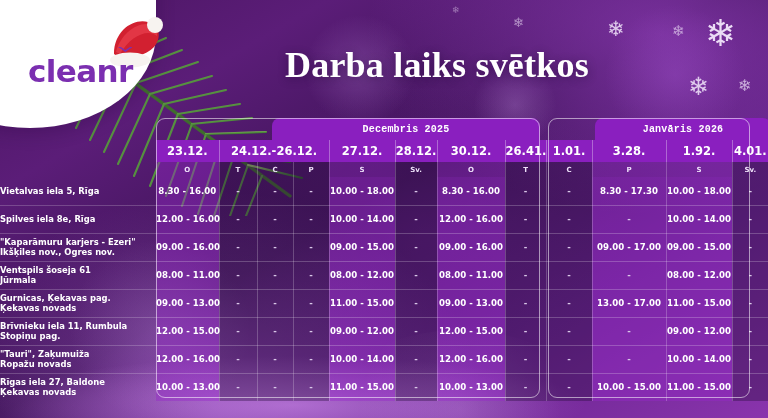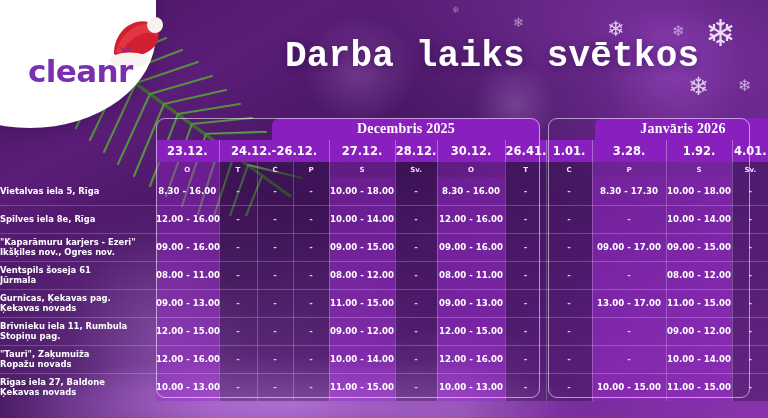--- a/index.html
+++ b/index.html
@@ -61,22 +61,22 @@
     background: #7b2fb0;
   }
 
   
   .pine { position: absolute; pointer-events: none; }
   .santa-hat { position: absolute; left: 104px; top: 14px; z-index: 5; }
 
   
   .title {
     position: absolute;
-    left: 285px; top: 36px;
-    font-family: Liberation Mono, monospace;
+    left: 285px; top: 44px;
+    font-family: Liberation Serif, serif;
     font-size: 36px; font-weight: 700;
     letter-spacing: 0.2px;
     color: #ffffff;
     text-shadow: 0 2px 10px rgba(30,0,50,0.45);
     white-space: nowrap;
     z-index: 4;
   }
 
   
   .flake { position: absolute; color: #f2e6fb; opacity: .9; z-index: 3; }
@@ -88,22 +88,22 @@
     width: 768px; height: 282px;
     z-index: 7;
   }
   .month-band {
     position: absolute;
     top: 0; height: 22px;
     background: #8a1fbf;
     border-radius: 8px 8px 0 0;
     display: flex; align-items: center; justify-content: center;
     color: #fff;
-    font-family: Liberation Serif, serif;
-    font-size: 14px; font-weight: 700;
+    font-family: Liberation Mono, monospace;
+    font-size: 10px; font-weight: 700;
     letter-spacing: .2px;
     text-align: right;
   }
   #band-dec { left: 272px; width: 268px; }
   #band-jan { left: 595px; width: 176px; }
 
   .grid {
     position: absolute;
     left: 0; top: 22px;
     width: 768px;

